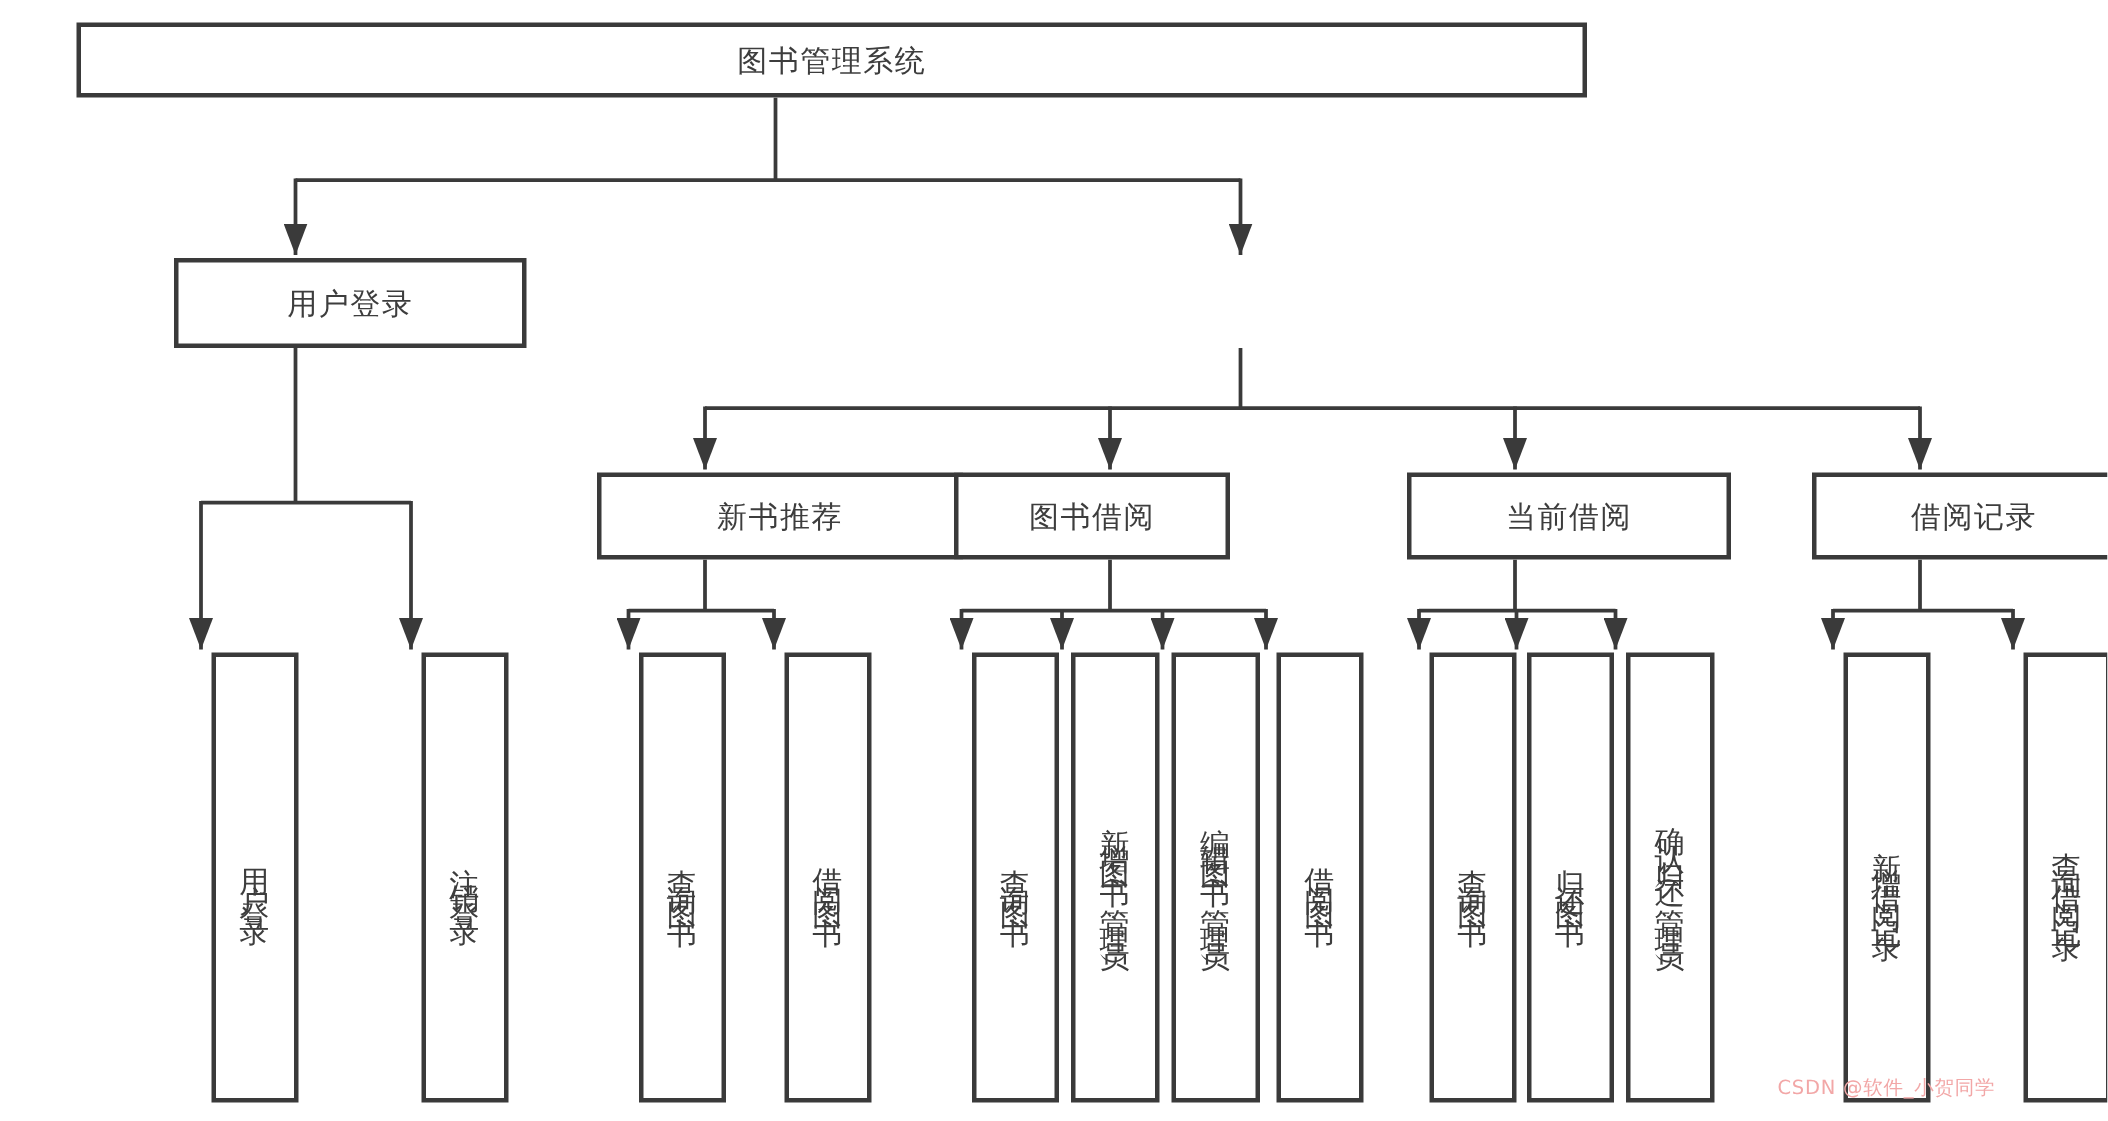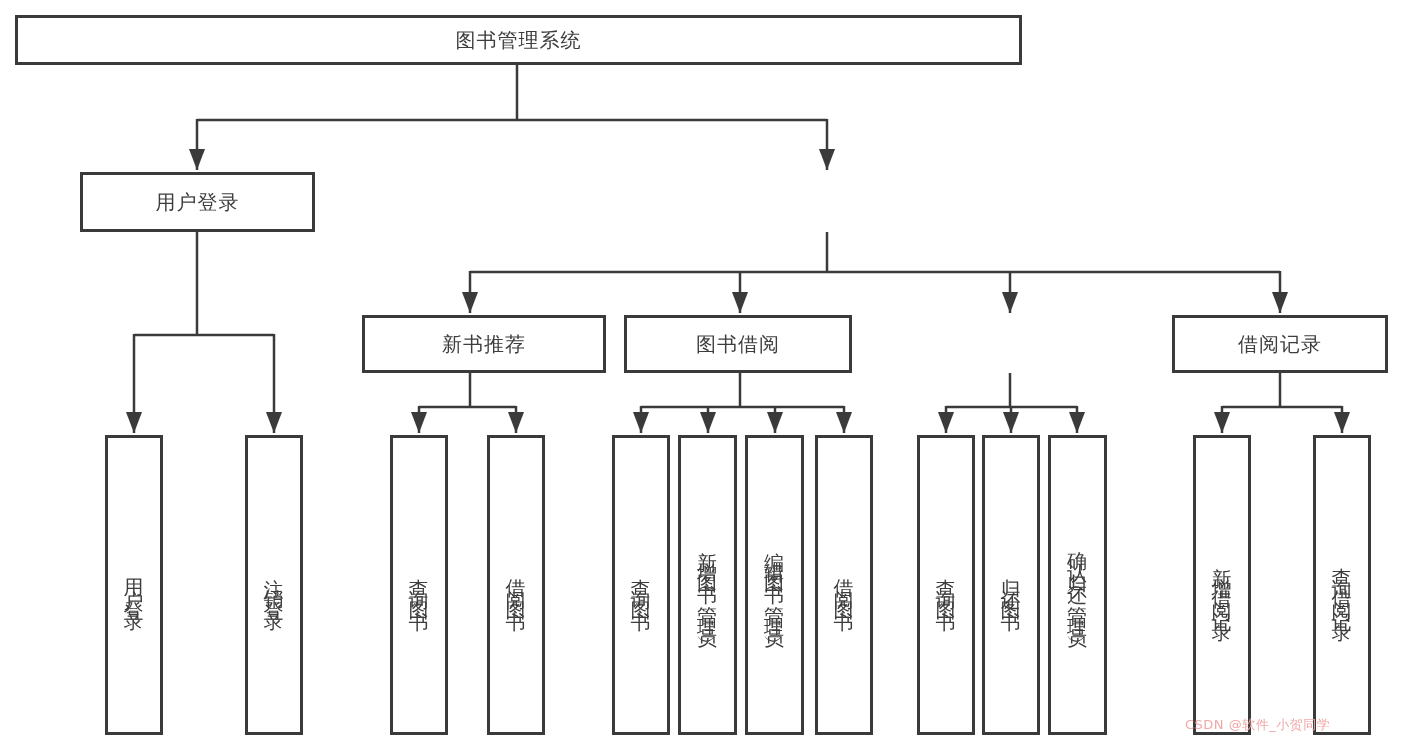--- a/index.html
+++ b/index.html
@@ -23,20 +23,21 @@
     position: absolute;
     background: #ffffff;
     border: 3px solid #3a3a3a;
     display: flex;
     align-items: center;
     justify-content: center;
     z-index: 2;
     font-size: 20px;
     letter-spacing: 1px;
     color: #3d3d3d;
+    margin-left: 36px;
   }
   .leaf {
     border-width: 3px;
   }
   .leaf .vtext {
     writing-mode: vertical-rl;
     text-orientation: mixed;
     letter-spacing: 11px;
     line-height: 1;
     white-space: nowrap;
@@ -111,22 +112,25 @@
     <span>图书管理系统</span>
   </div>
 
   <div class="node" style="left:80px; top:172px; width:235px; height:60px;">
     <span>用户登录</span>
   </div>
 
   <div class="node" style="left:362px; top:315px; width:244px; height:58px;">
     <span>新书推荐</span>
   </div>
-  <div class="node" style="left:624px; top:315px; width:228px; height:58px;">
+  <div class="node" style="left:600px; top:315px; width:184px; height:58px;">
     <span>图书借阅</span>
+  </div>
+  <div class="node" style="left:902px; top:315px; width:216px; height:58px;">
+    <span>当前借阅</span>
   </div>
   <div class="node" style="left:1172px; top:315px; width:216px; height:58px;">
     <span>借阅记录</span>
   </div>
 
   <div class="node leaf" style="left:105px; top:435px; width:58px; height:300px;">
     <span class="vtext">用户登录</span>
   </div>
   <div class="node leaf" style="left:245px; top:435px; width:58px; height:300px;">
     <span class="vtext">注销登录</span>

